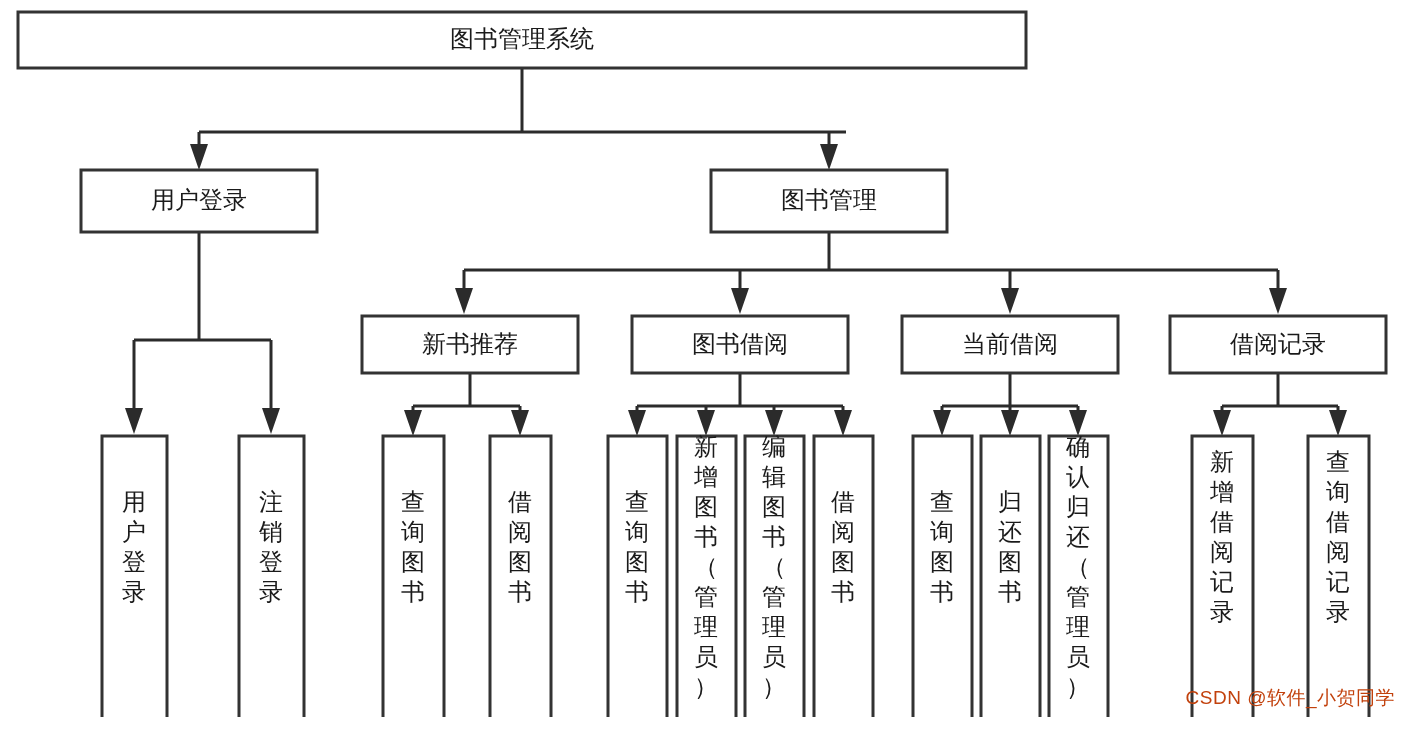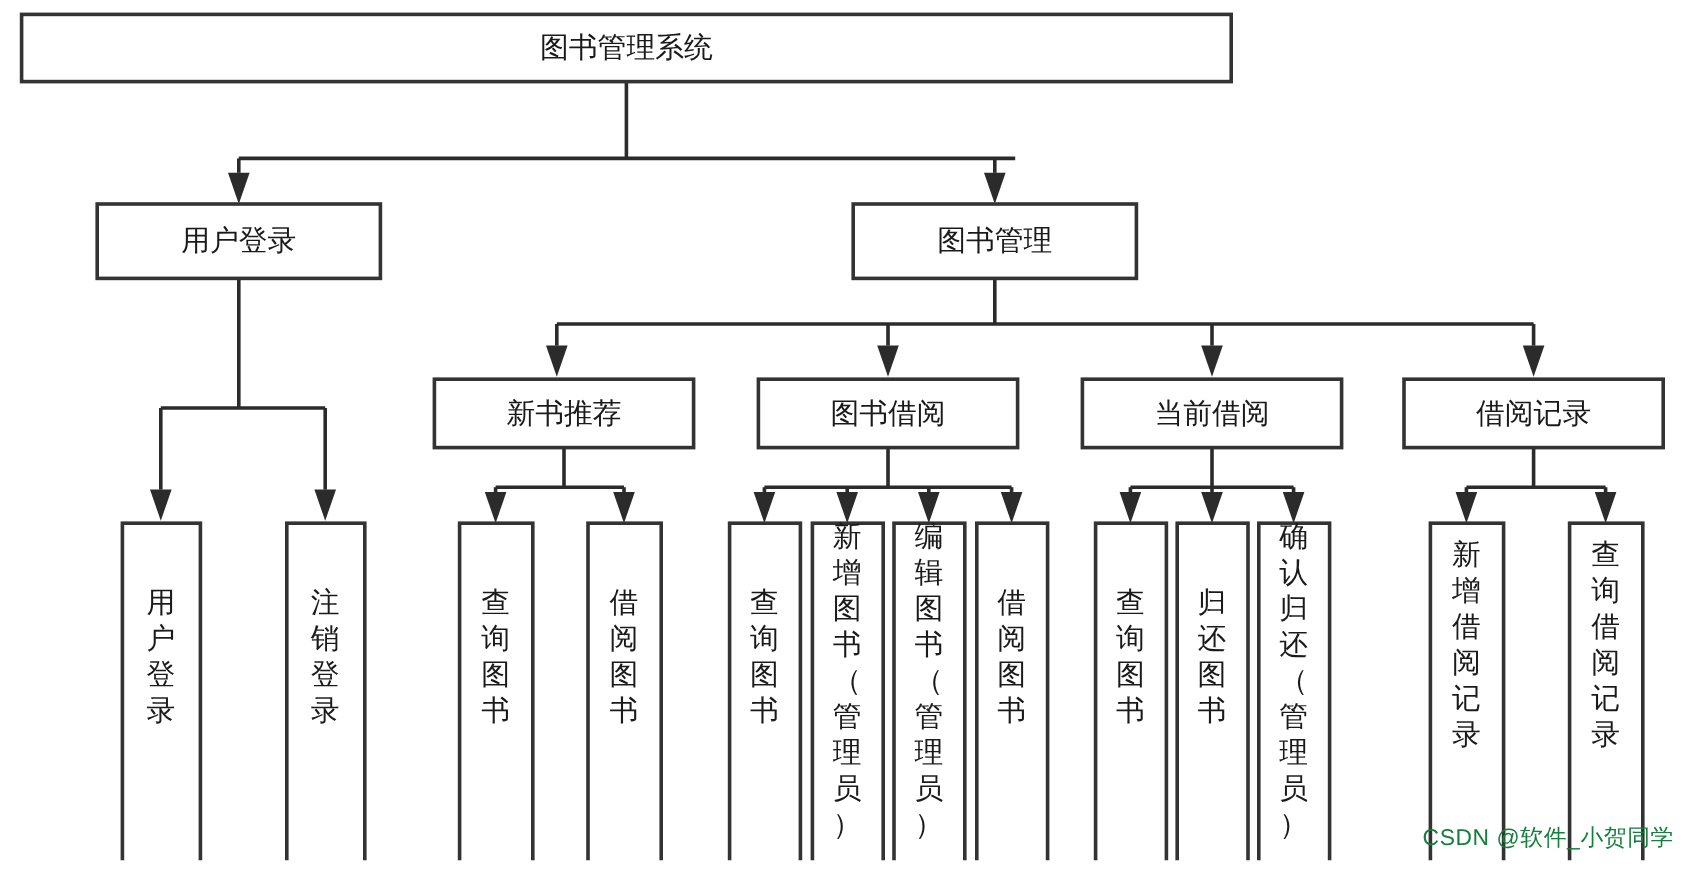--- a/index.html
+++ b/index.html
@@ -52,21 +52,21 @@
     font-size: 24px;
     fill: #1a1a1a;
     text-anchor: middle;
   }
   .watermark-text {
     position: absolute;
     right: 10px;
     bottom: 6px;
     font-family: "Liberation Sans", "DejaVu Sans", sans-serif;
     font-size: 19px;
-    color: #15803d;
+    color: #c2410c;
     white-space: nowrap;
     user-select: none;
     letter-spacing: 0.5px;
   }
 </style>
 </head>
 <body>
 
 <div id="diagram-root">
 

